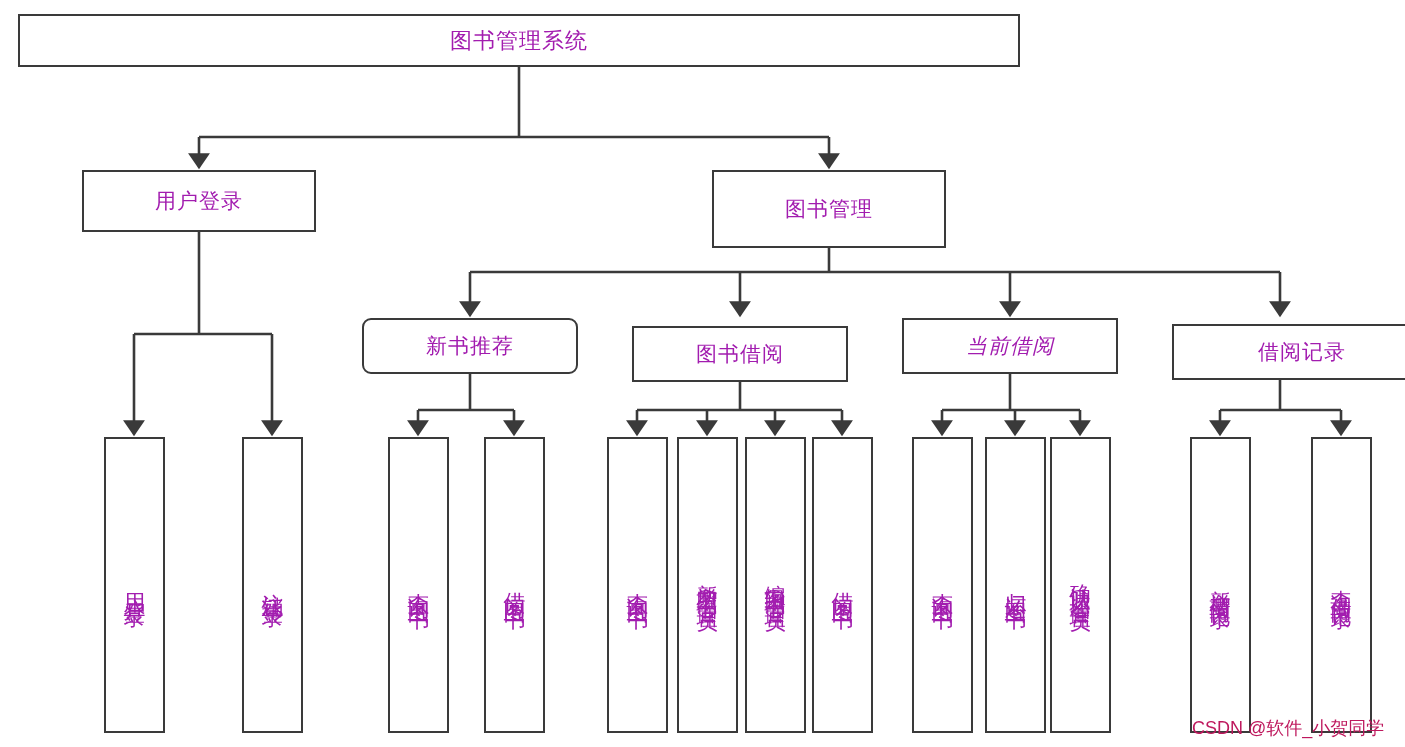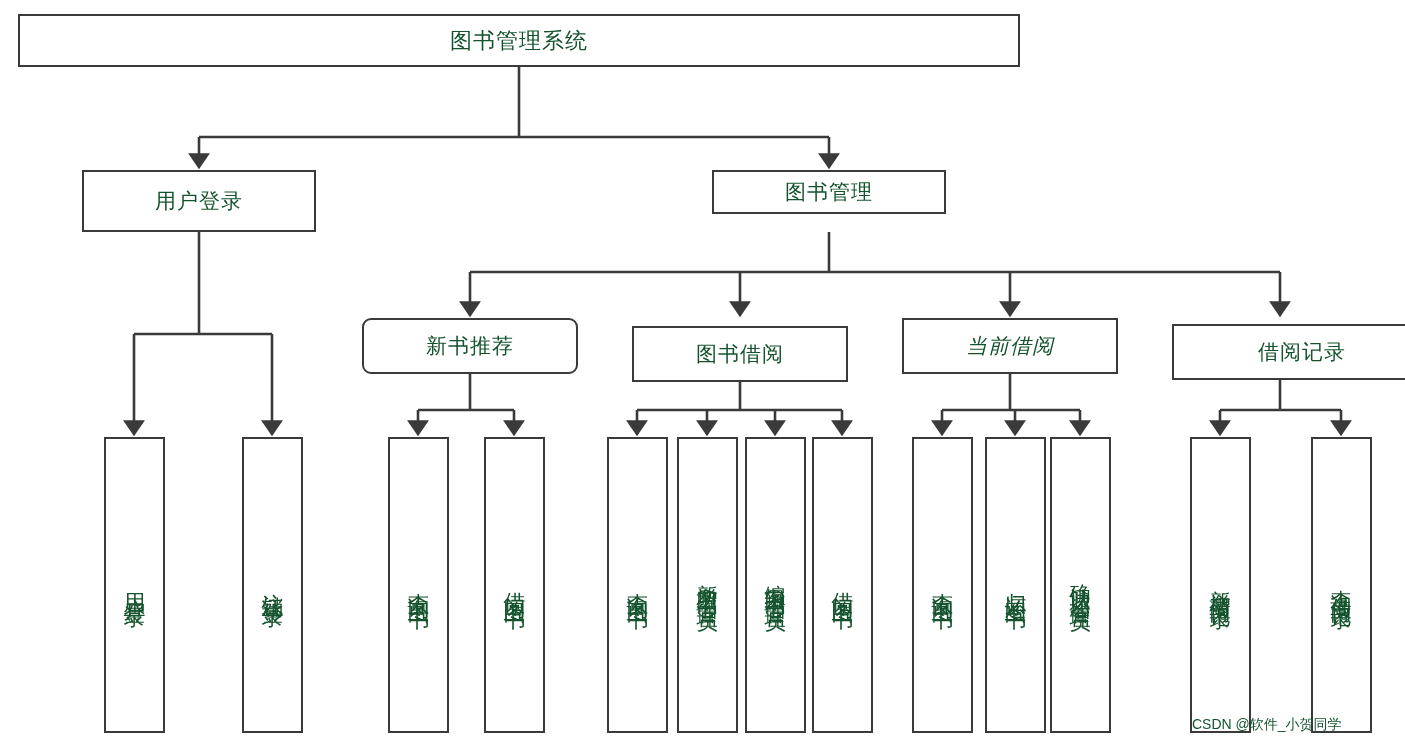--- a/index.html
+++ b/index.html
@@ -25,21 +25,21 @@
     height: 747px;
   }
   .node {
     position: absolute;
     box-sizing: border-box;
     border: 2px solid #3a3a3a;
     background: #ffffff;
     display: flex;
     align-items: center;
     justify-content: center;
-    color: #14532d;
+    color: #a21caf;
     z-index: 2;
   }
   .node .label {
     display: block;
     text-align: center;
     line-height: 1.05;
   }
   
   .node.horiz .label {
     font-size: 21px;
@@ -62,22 +62,22 @@
     letter-spacing: 5px;
     line-height: 1;
     white-space: nowrap;
   }
   .node.vert.tall .label {
     letter-spacing: 4px;
     font-size: 21px;
   }
   .watermark {
     position: absolute;
-    font-size: 14px;
-    color: #14532d;
+    font-size: 18px;
+    color: #be185d;
     white-space: nowrap;
     z-index: 3;
   }
 </style>
 </head>
 <body>
 
 <div id="canvas">
 
   <svg id="edges" viewBox="0 0 1405 747" xmlns="http://www.w3.org/2000/svg">
@@ -130,21 +130,21 @@
     </g>
   </svg>
 
   <div class="node root horiz" style="left:18px; top:14px; width:1002px; height:53px;">
     <span class="label">图书管理系统</span>
   </div>
 
   <div class="node horiz" style="left:82px; top:170px; width:234px; height:62px;">
     <span class="label">用户登录</span>
   </div>
-  <div class="node horiz" style="left:712px; top:170px; width:234px; height:44px;align-items:center;">
+  <div class="node horiz" style="left:712px; top:170px; width:234px; height:78px;align-items:center;">
     <span class="label">图书管理</span>
   </div>
 
   <div class="node horiz" style="left:362px; top:318px; width:216px; height:56px;border-radius:9px;">
     <span class="label">新书推荐</span>
   </div>
   <div class="node horiz" style="left:632px; top:326px; width:216px; height:56px;">
     <span class="label">图书借阅</span>
   </div>
   <div class="node horiz" style="left:902px; top:318px; width:216px; height:56px;font-style:italic;">

